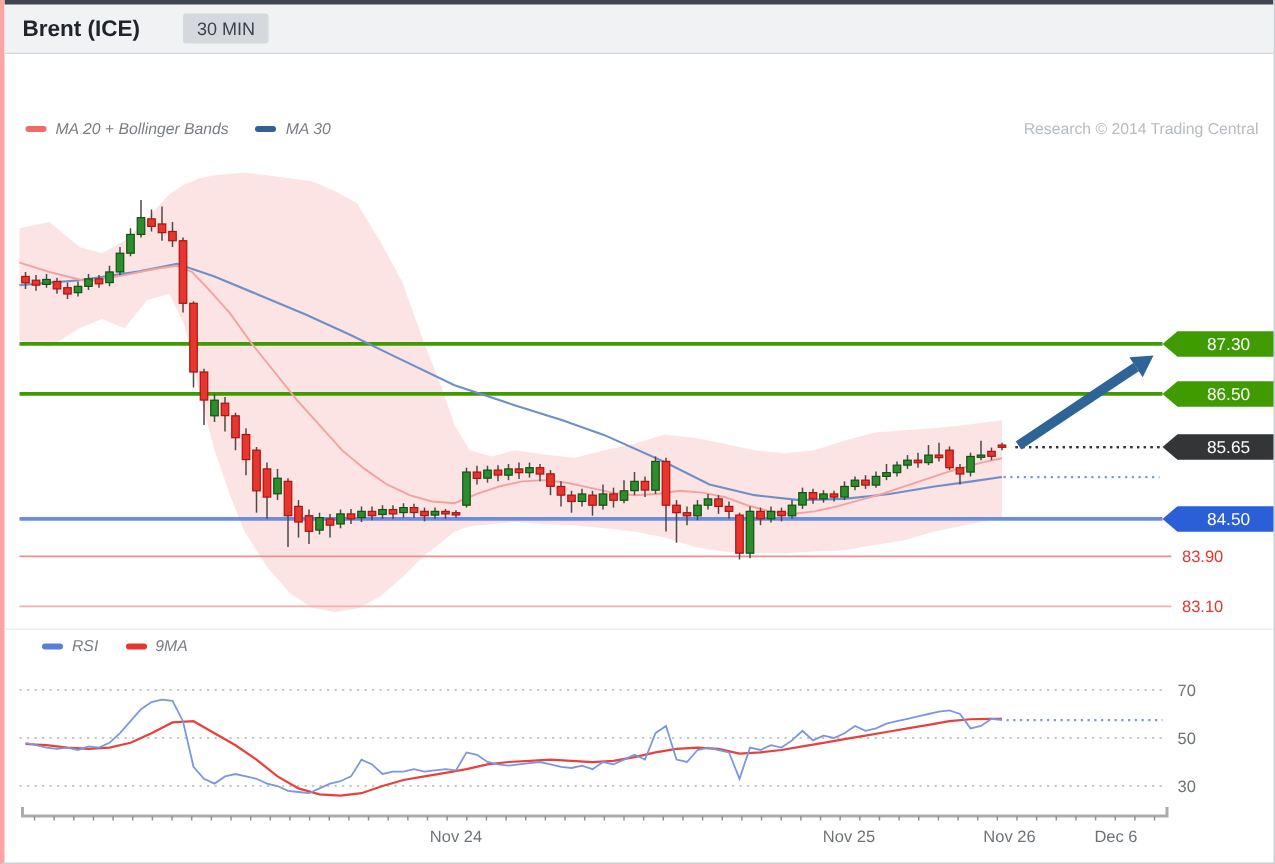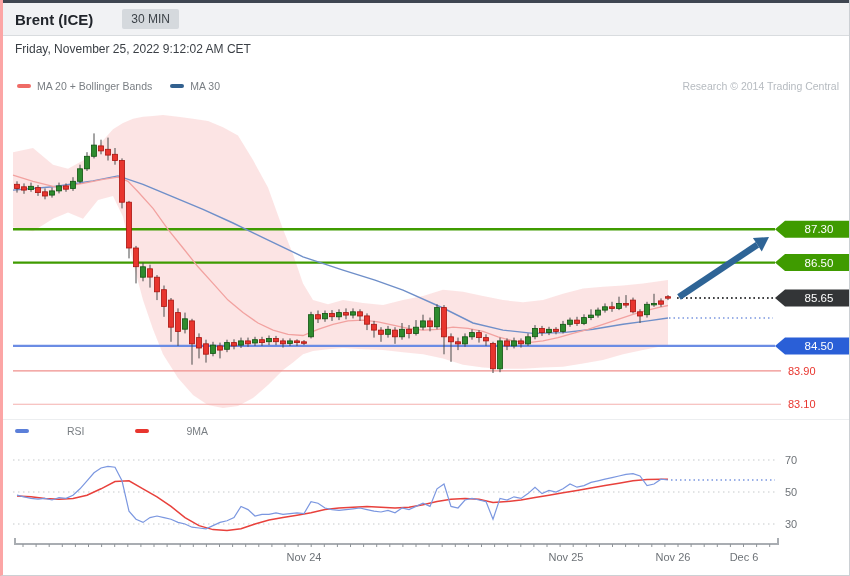--- a/index.html
+++ b/index.html
@@ -13,42 +13,41 @@
   #header{
     position:absolute;left:0;top:3px;width:100%;height:33px;background:#f1f2f4;
     border-bottom:1px solid #d9dcdf;z-index:2;display:flex;align-items:center;padding-left:12px;box-sizing:border-box;
   }
   #title{font-size:15px;font-weight:bold;color:#21252b;}
   #tf-badge{
     margin-left:29px;background:#d5d9dd;color:#3c4248;font-size:12px;
     padding:3px 9px;border-radius:2px;line-height:14px;
   }
   #dateline{position:absolute;left:12px;top:42px;font-size:12px;color:#3a3f45;z-index:2;}
-  .legend{position:absolute;display:flex;align-items:center;font-size:10.5px;color:#797e83;z-index:2;}
+  .legend{position:absolute;display:flex;align-items:center;font-size:10.5px;color:#797e83;z-index:2;font-style:italic;}
   #legend-main{left:14px;top:80px;}
-  #legend-rsi{left:12px;top:425px;gap:32px;}
+  #legend-rsi{left:25px;top:425px;}
   .sw{display:inline-block;width:14px;height:4px;border-radius:2px;margin-right:6px;}
   .legend .lbl{margin-right:18px;}
   #credit{position:absolute;right:10px;top:80px;font-size:10.5px;color:#b6bbc0;z-index:2;}
   #panel-sep{position:absolute;left:0;top:419px;width:100%;height:1px;background:#eceef0;z-index:1;}
   #chart{position:absolute;left:0;top:0;z-index:1;}
   text{font-family:"Liberation Sans","DejaVu Sans",sans-serif;}
 </style>
 </head>
 <body>
 
 <div id="widget">
   <div id="topstrip"></div>
 
   <div id="header">
     <span id="title">Brent (ICE)</span>
     <span id="tf-badge">30 MIN</span>
   </div>
 
-  <div id="dateline">Friday, November 25, 2022 9:12:02 AM CET</div>
 
   <div id="legend-main" class="legend">
     <span class="sw" style="background: rgb(239, 107, 102);"></span>
     <span class="lbl">MA 20 + Bollinger Bands</span>
     <span class="sw" style="background: rgb(51, 97, 143);"></span>
     <span class="lbl">MA 30</span>
   </div>
 
   <div id="credit">Research © 2014 Trading Central</div>
 

